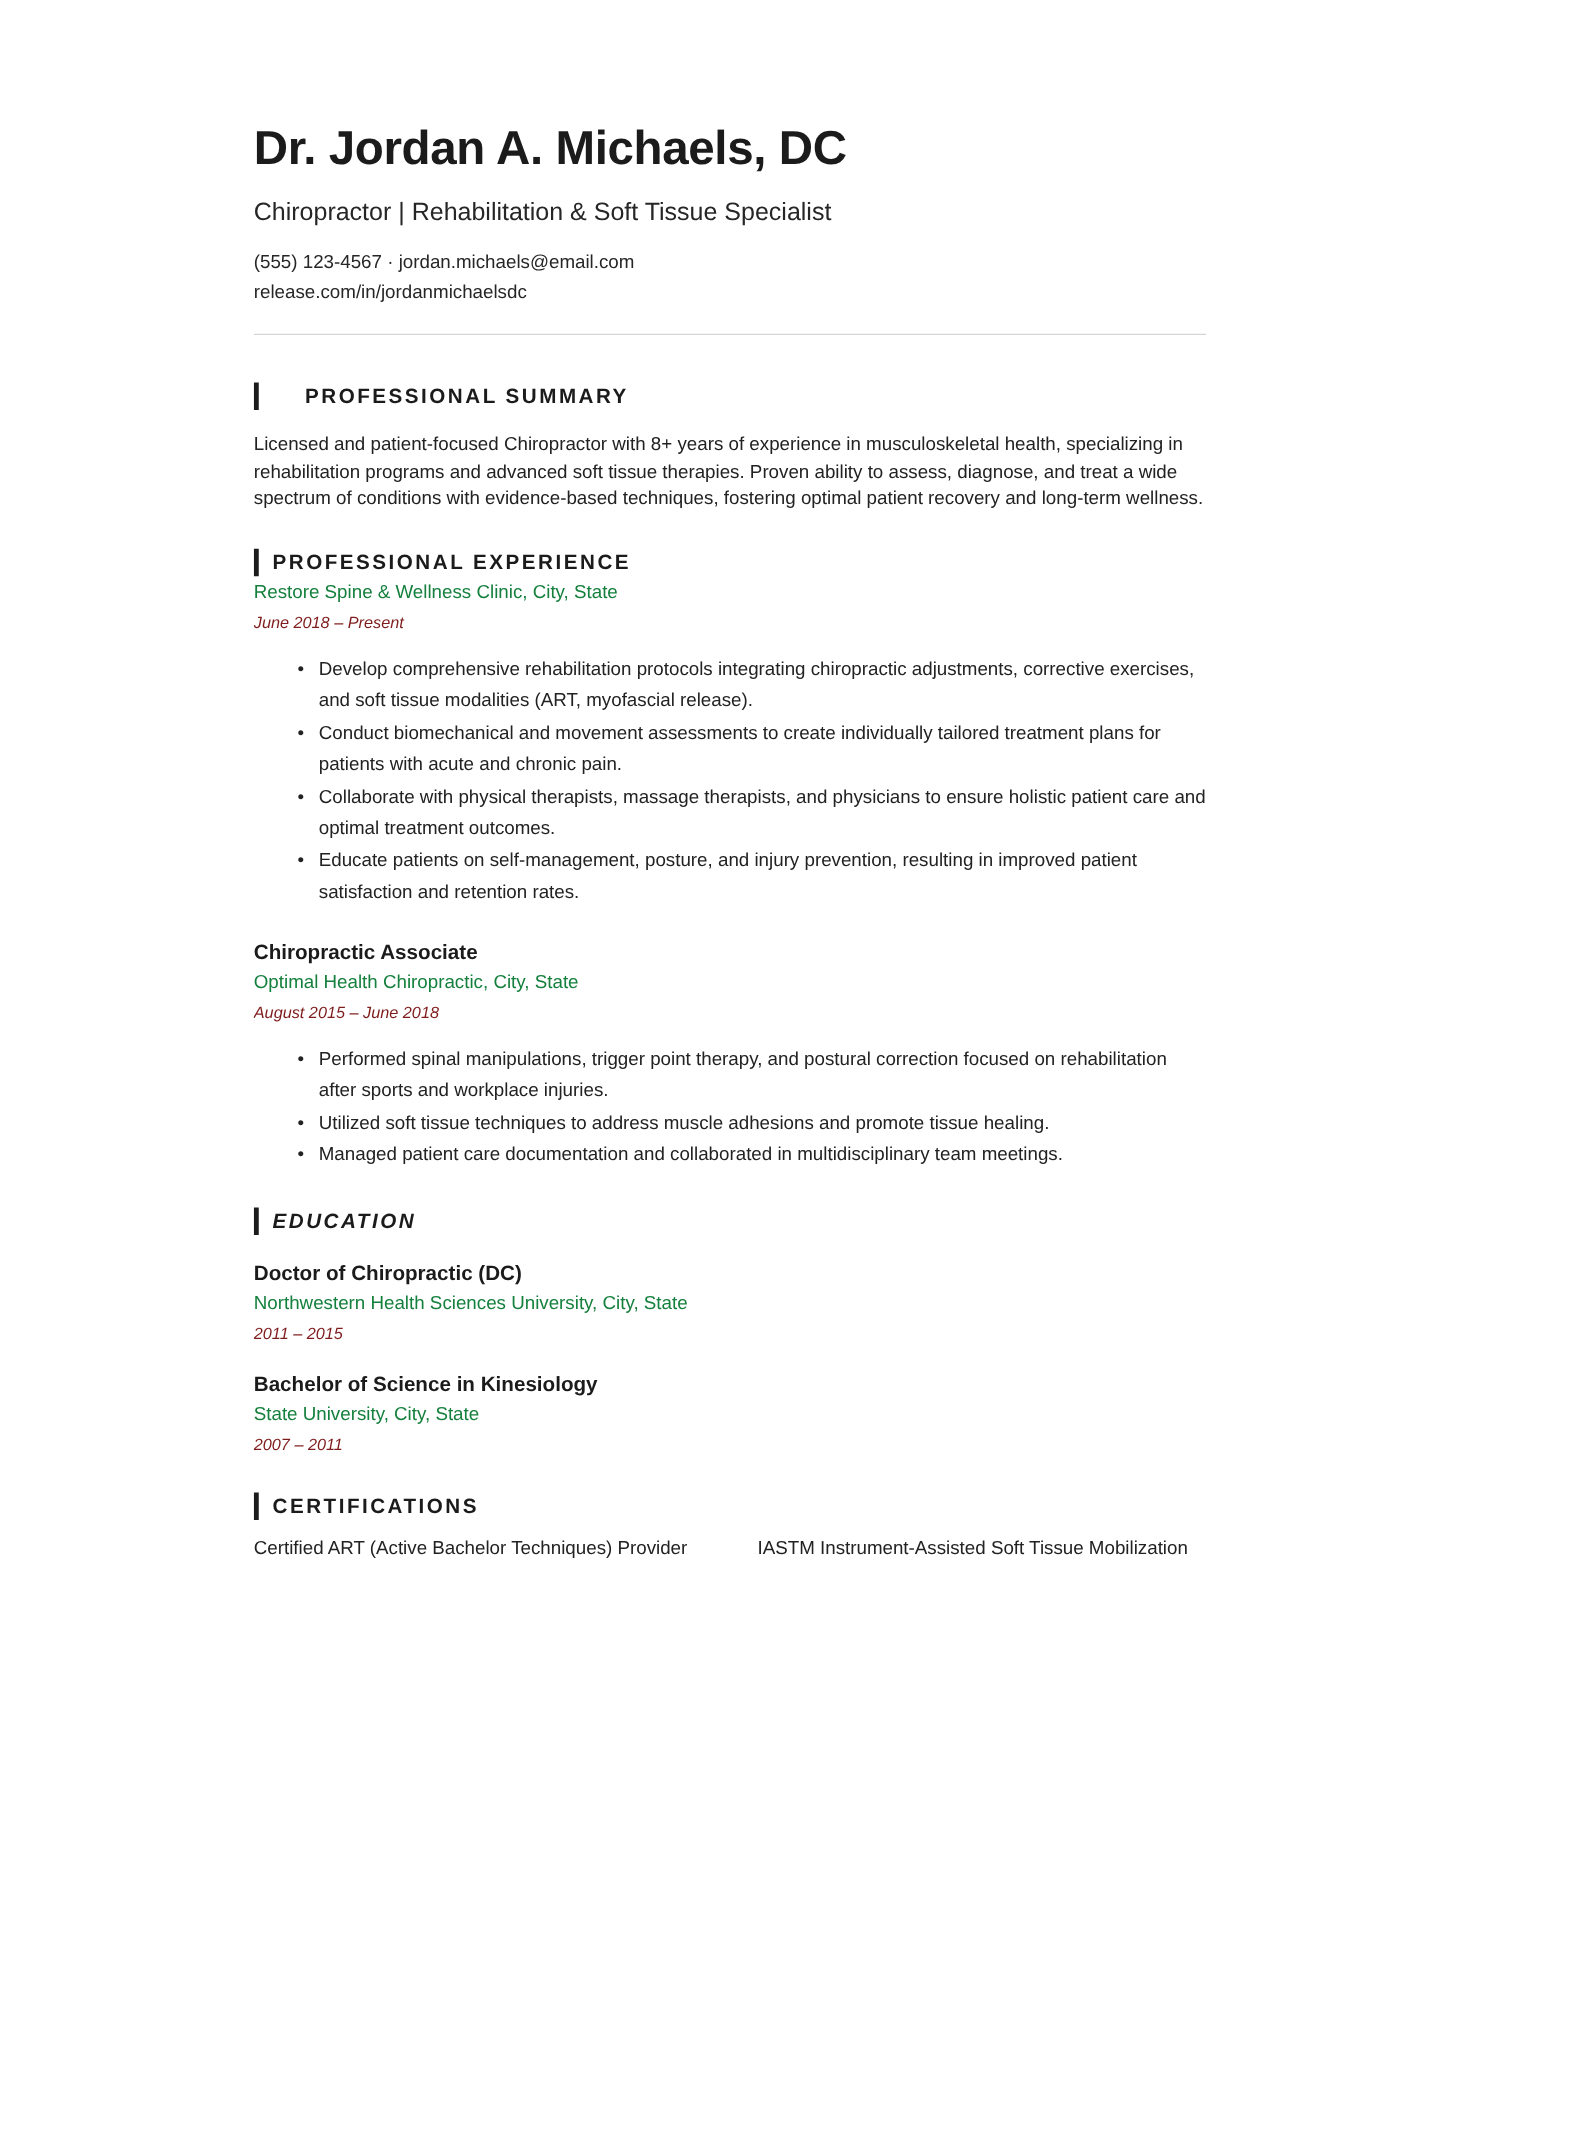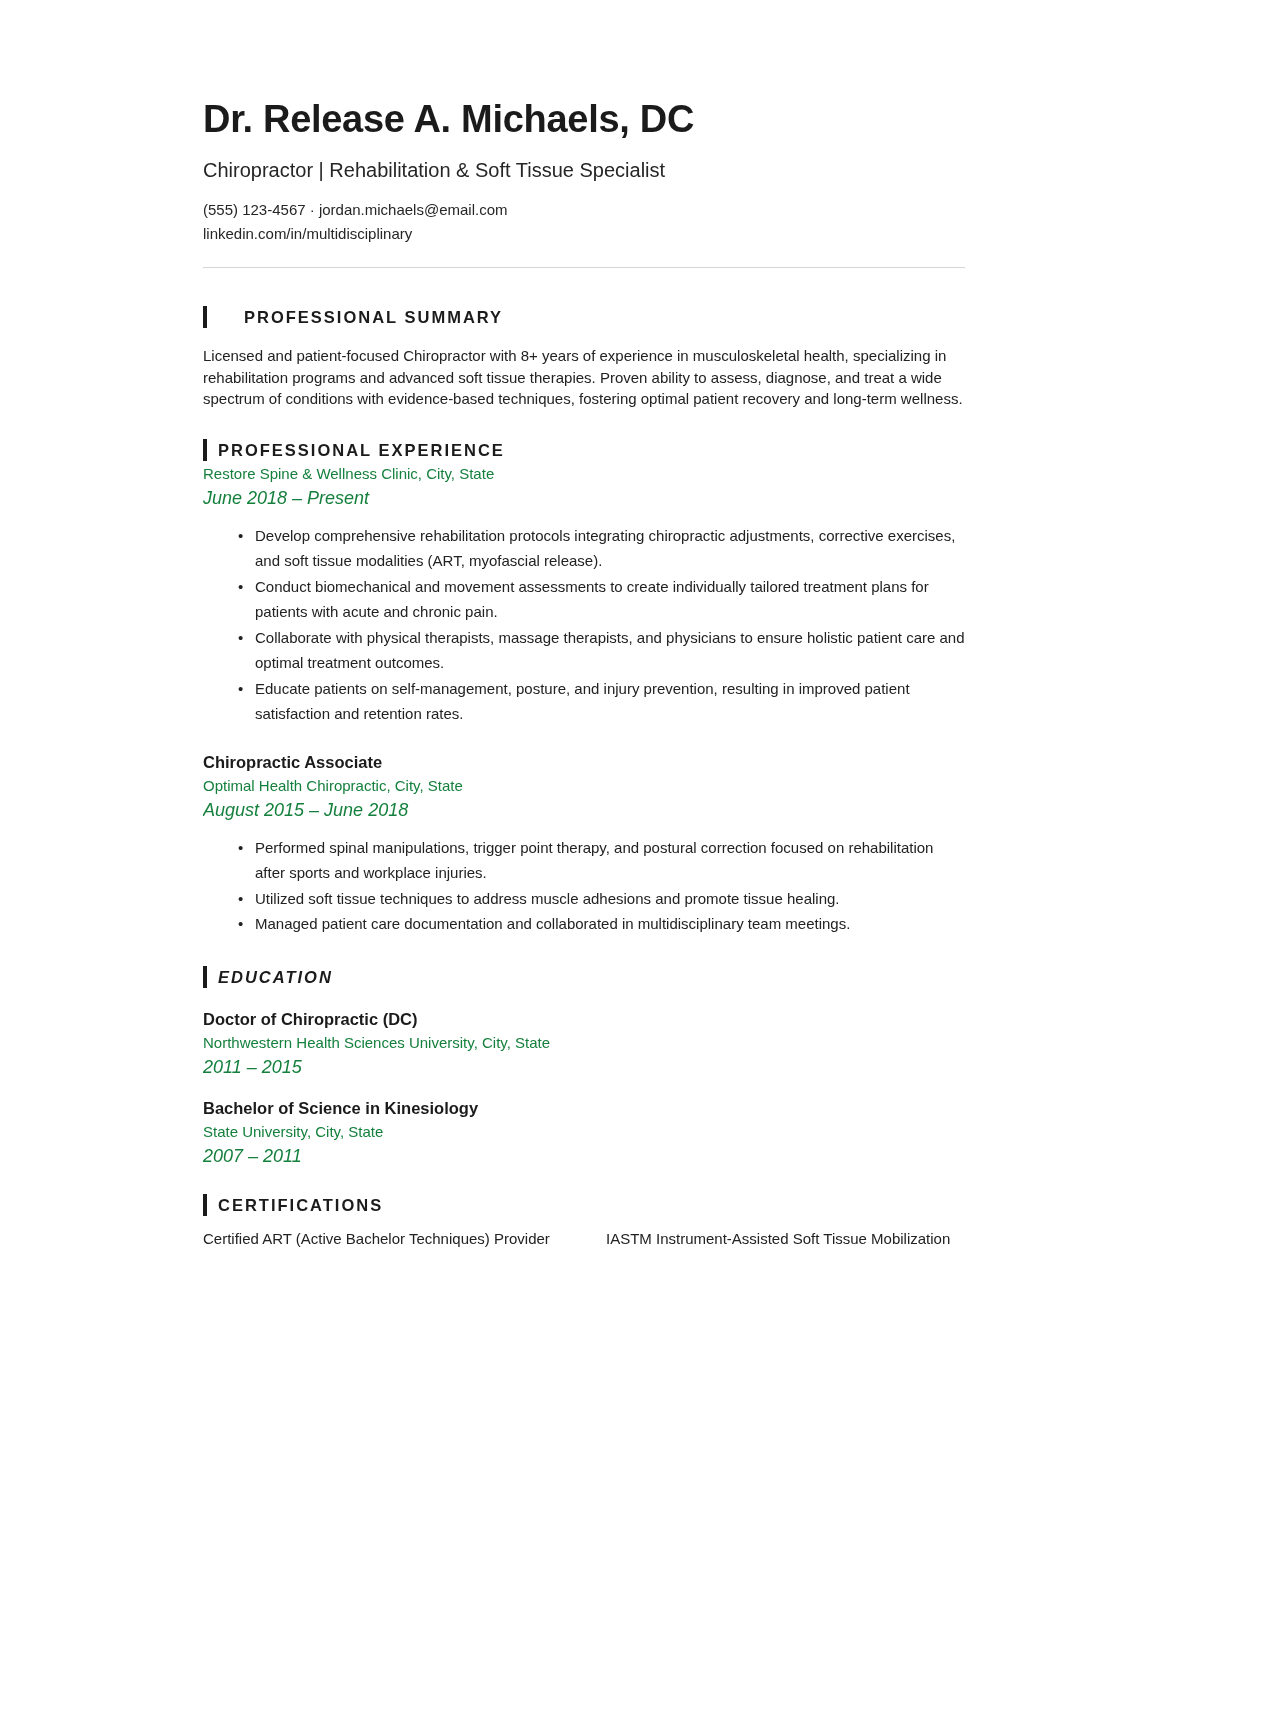--- a/index.html
+++ b/index.html
@@ -87,24 +87,24 @@
   .job-title.second { margin-top: 24px; }
   .degree-title { margin-top: 20px; }
   .org-line {
     margin-top: 2px;
     font-size: 15px;
     line-height: 22px;
     color: #15803d;
   }
   .date-line {
     margin-top: 3px;
-    font-size: 18px;
+    font-size: 13px;
     line-height: 20px;
     font-style: italic;
-    color: #15803d;
+    color: #7f1d1d;
   }
   ul.bullets {
     margin: 15px 0 0 0;
     padding: 0 0 0 52px;
     list-style: none;
   }
   ul.bullets li {
     position: relative;
     font-size: 15px;
     line-height: 25.5px;
@@ -126,25 +126,25 @@
     line-height: 21px;
     color: #222222;
   }
 </style>
 </head>
 <body>
 
 <div class="canvas">
   <div class="content">
 
-    <h1 class="name">Dr. Release A. Michaels, DC</h1>
+    <h1 class="name">Dr. Jordan A. Michaels, DC</h1>
     <div class="tagline">Chiropractor | Rehabilitation &amp; Soft Tissue Specialist</div>
     <div class="contact">
       <div>(555) 123-4567 · jordan.michaels@email.com</div>
-      <div>linkedin.com/in/multidisciplinary</div>
+      <div>release.com/in/jordanmichaelsdc</div>
     </div>
 
     <hr class="rule">
 
     <h2 class="section-heading sh-summary">PROFESSIONAL SUMMARY</h2>
     <p class="summary-text">Licensed and patient-focused Chiropractor with 8+ years of experience in musculoskeletal health, specializing in rehabilitation programs and advanced soft tissue therapies. Proven ability to assess, diagnose, and treat a wide spectrum of conditions with evidence-based techniques, fostering optimal patient recovery and long-term wellness.</p>
 
     <h2 class="section-heading sh-experience">PROFESSIONAL EXPERIENCE</h2>
 
     <div class="org-line">Restore Spine &amp; Wellness Clinic, City, State</div>

